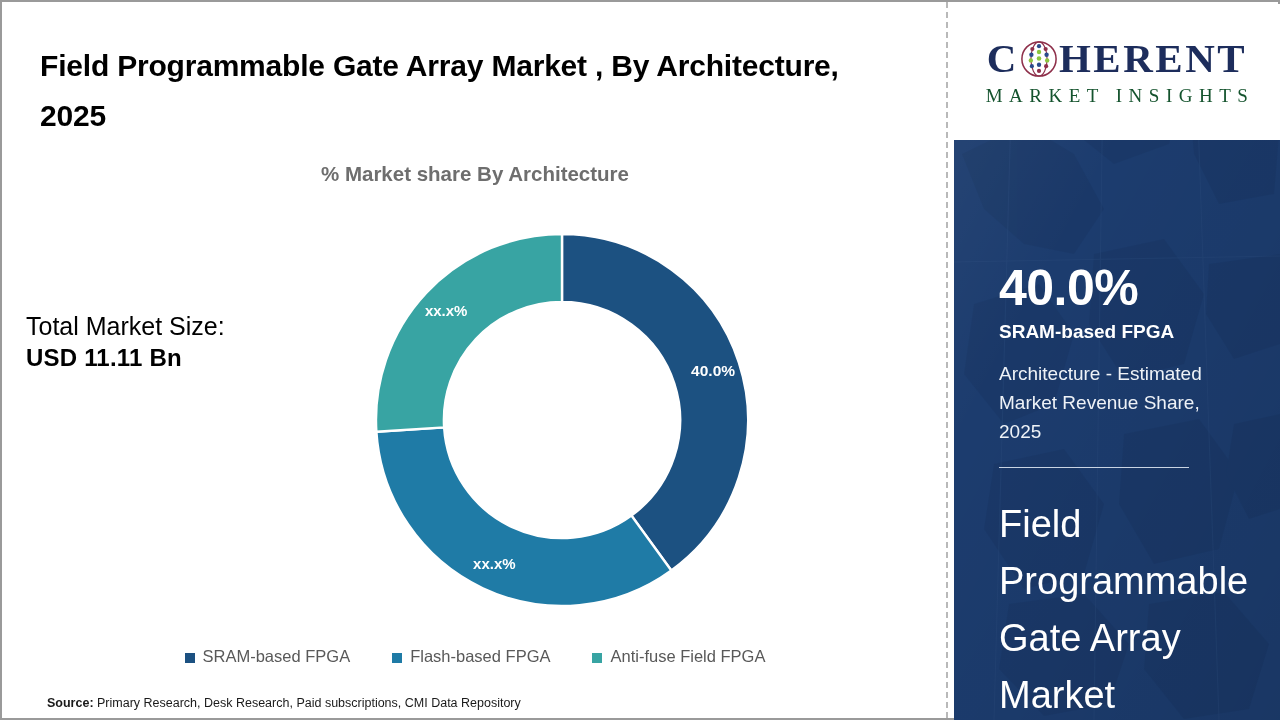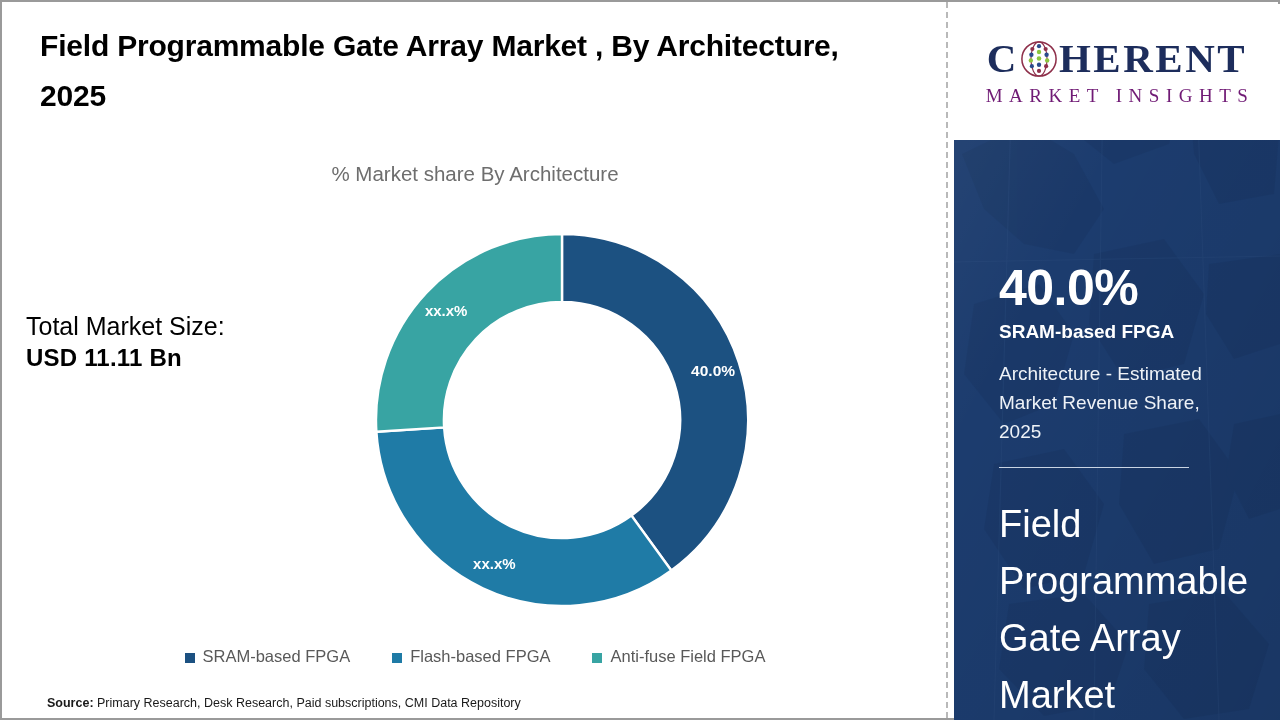--- a/index.html
+++ b/index.html
@@ -30,37 +30,37 @@
   
   #main {
     position:absolute;
     left:0; top:0;
     width:946px; height:716px;
     background:#ffffff;
   }
 
   #title {
     position:absolute;
-    left:38px; top:19px;
+    left:38px; top:39px;
     width:800px;
     font-size:30px;
     font-weight:bold;
     color:#000000;
     line-height:1.66;
     letter-spacing:-0.2px;
   }
 
   #chart-subtitle {
     position:absolute;
     left:0; top:160px;
     width:946px;
     text-align:center;
     font-size:20.5px;
     color:#6e6e6e;
-    font-weight:normal;
+    font-weight:bold;
   }
 
   
   #market-size {
     position:absolute;
     left:24px; top:308px;
     width:300px;
   }
   #ms-label {
     font-size:25px;
@@ -182,21 +182,21 @@
     font-size:41px;
     font-weight:bold;
     color:#1d2d5c;
     letter-spacing:2.5px;
     line-height:1;
   }
   #logo-globe { width:38px; height:38px; display:block; margin:0 1px; position:relative; top:1px; }
   #logo-sub {
     font-family:"Liberation Serif", serif;
     font-size:19px;
-    color:#701a75;
+    color:#14532d;
     letter-spacing:6.5px;
     margin-top:6px;
     padding-left:6px;
     font-weight:normal;
   }
 
   
   #stat-block {
     position:absolute;
     left:45px; top:258px;

